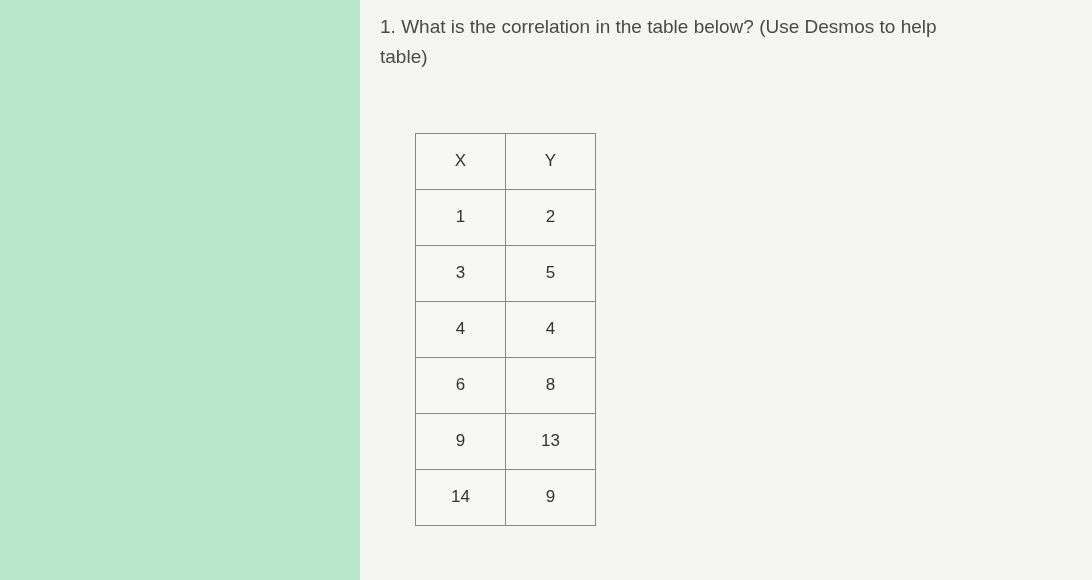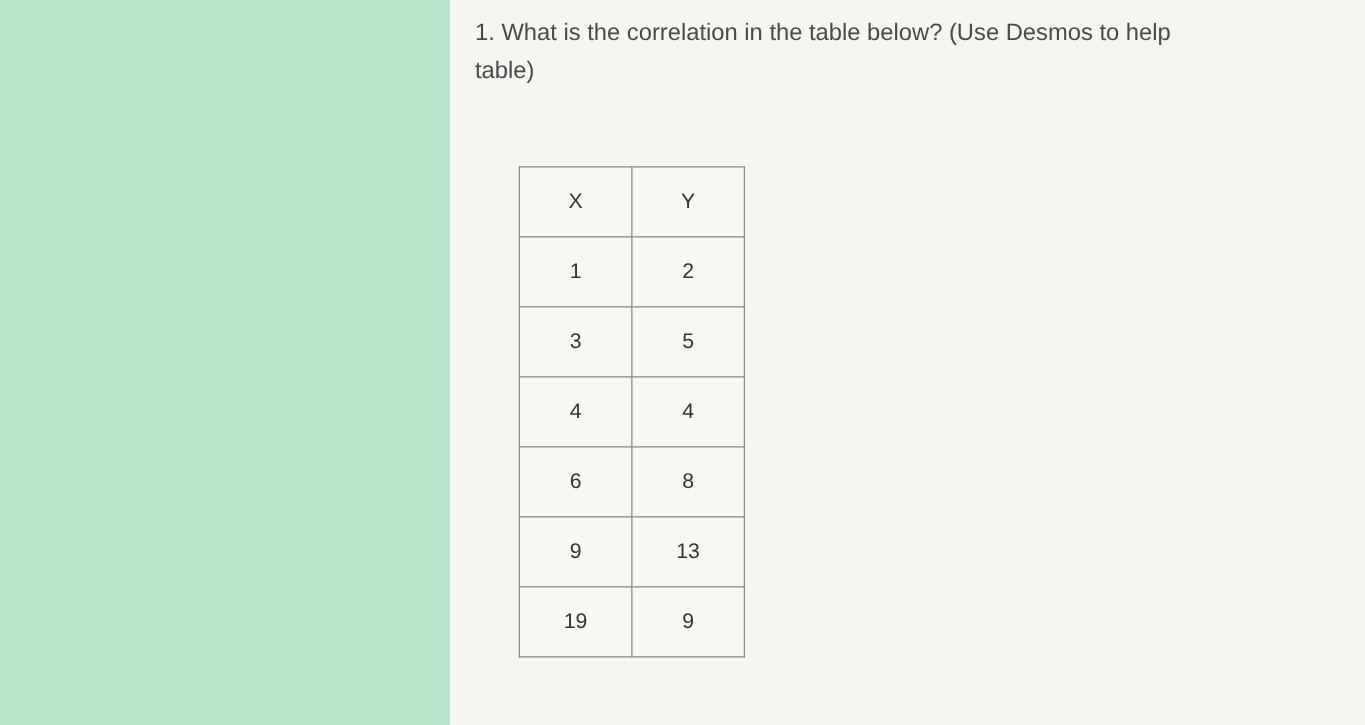--- a/index.html
+++ b/index.html
@@ -86,18 +86,18 @@
       </tr>
       <tr>
         <td>6</td>
         <td>8</td>
       </tr>
       <tr>
         <td>9</td>
         <td>13</td>
       </tr>
       <tr>
-        <td>19</td>
+        <td>14</td>
         <td>9</td>
       </tr>
     </tbody>
   </table>
 </div>
 
 </body></html>

